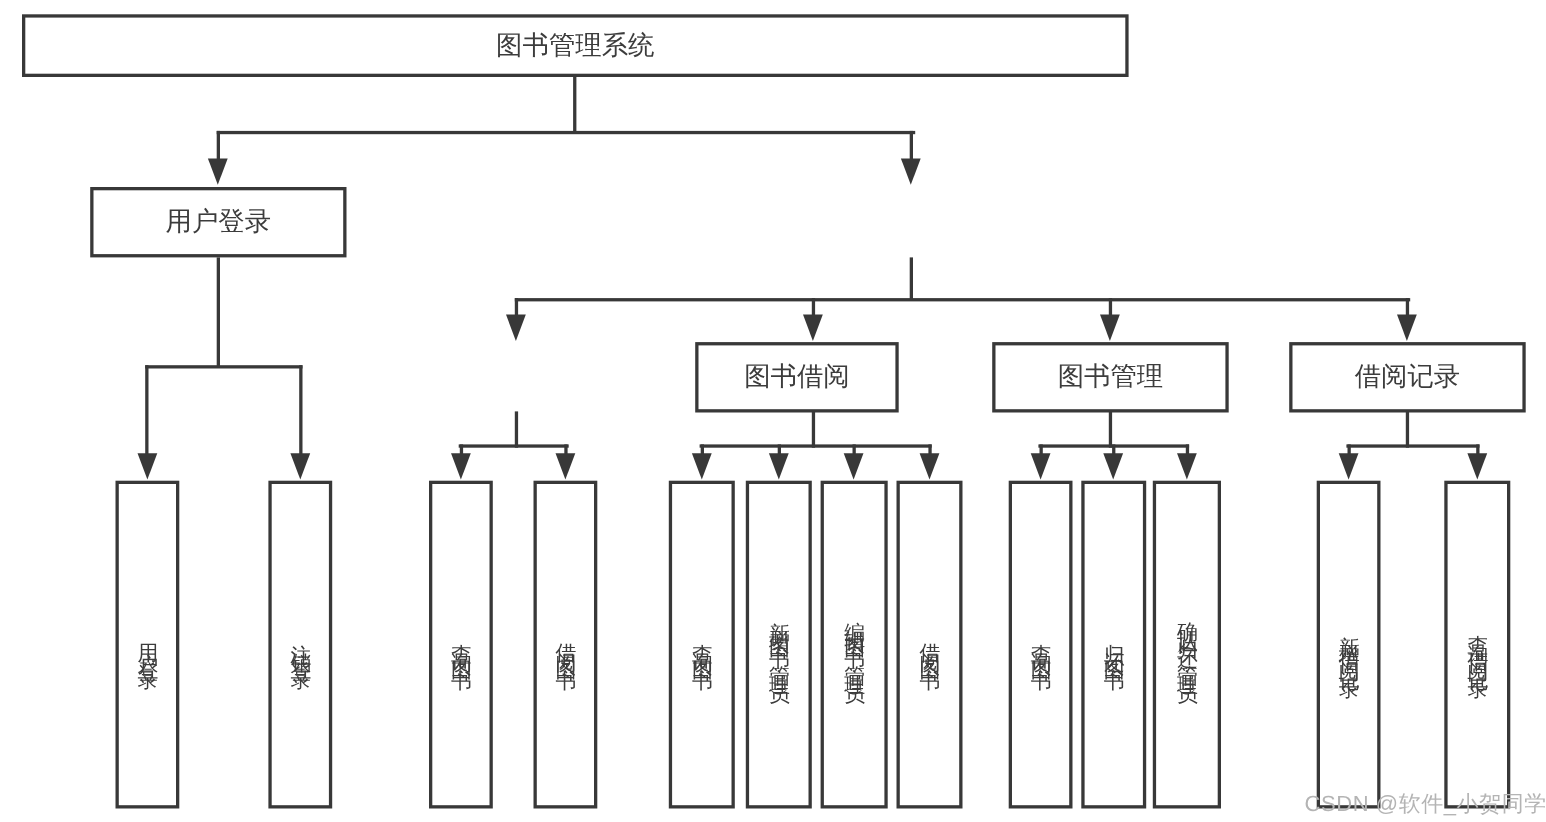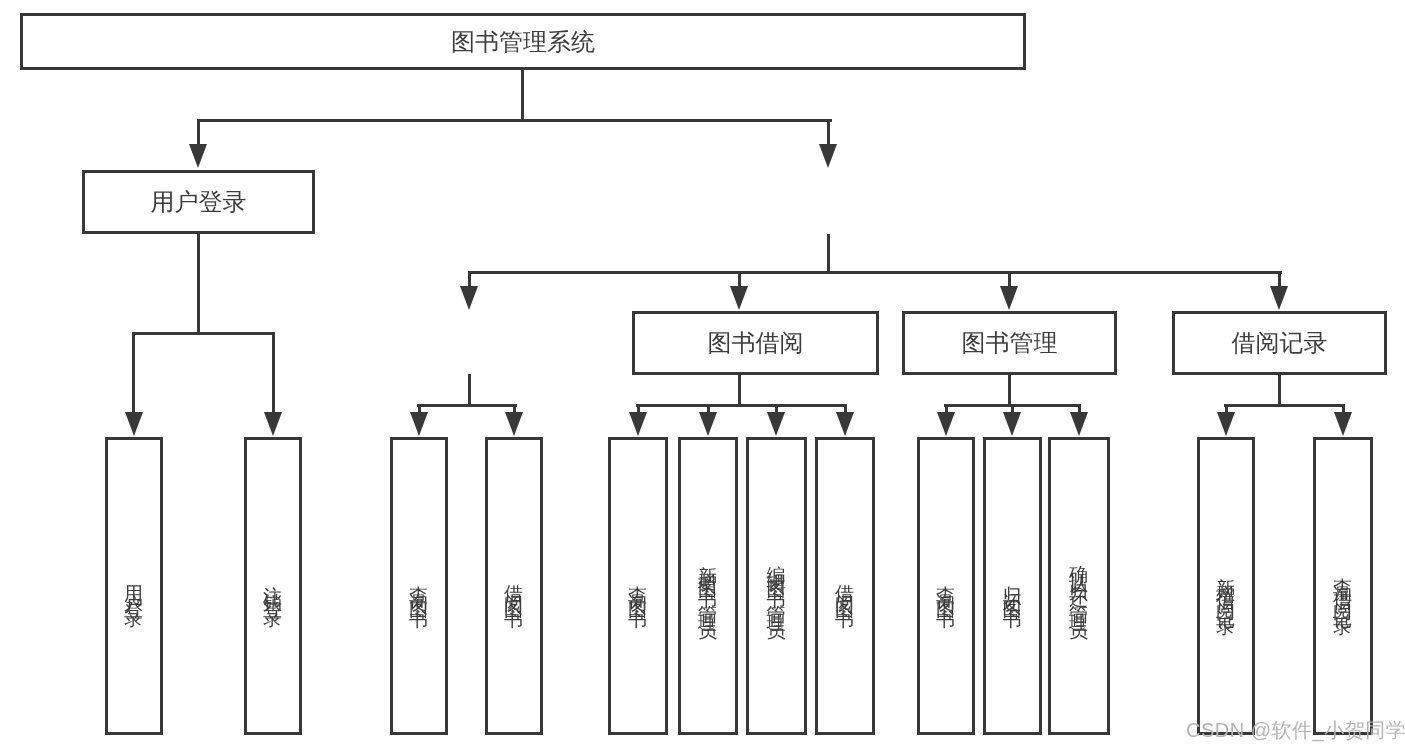--- a/index.html
+++ b/index.html
@@ -65,21 +65,21 @@
   <div class="l" style="left:468px;top:271px;width:814px;height:3px;"></div>
   <div class="l" style="left:468px;top:271px;width:3px;height:20px;"></div>
   <div class="l" style="left:738px;top:271px;width:3px;height:20px;"></div>
   <div class="l" style="left:1008px;top:271px;width:3px;height:20px;"></div>
   <div class="l" style="left:1278px;top:271px;width:3px;height:20px;"></div>
   <div class="arrow" style="left:460px;top:286px;"></div>
   <div class="arrow" style="left:730px;top:286px;"></div>
   <div class="arrow" style="left:1000px;top:286px;"></div>
   <div class="arrow" style="left:1270px;top:286px;"></div>
 
-  <div class="node" style="left:632px;top:311px;width:247px;height:64px;">图书借阅</div>
+  <div class="node" style="left:632px;top:311px;width:185px;height:64px;">图书借阅</div>
   <div class="node" style="left:902px;top:311px;width:215px;height:64px;">图书管理</div>
   <div class="node" style="left:1172px;top:311px;width:215px;height:64px;">借阅记录</div>
 
   <div class="l" style="left:468px;top:374px;width:3px;height:33px;"></div>
   <div class="l" style="left:417px;top:404px;width:100px;height:3px;"></div>
   <div class="l" style="left:418px;top:404px;width:3px;height:12px;"></div>
   <div class="l" style="left:513px;top:404px;width:3px;height:12px;"></div>
   <div class="arrow" style="left:410px;top:412px;"></div>
   <div class="arrow" style="left:505px;top:412px;"></div>
 

